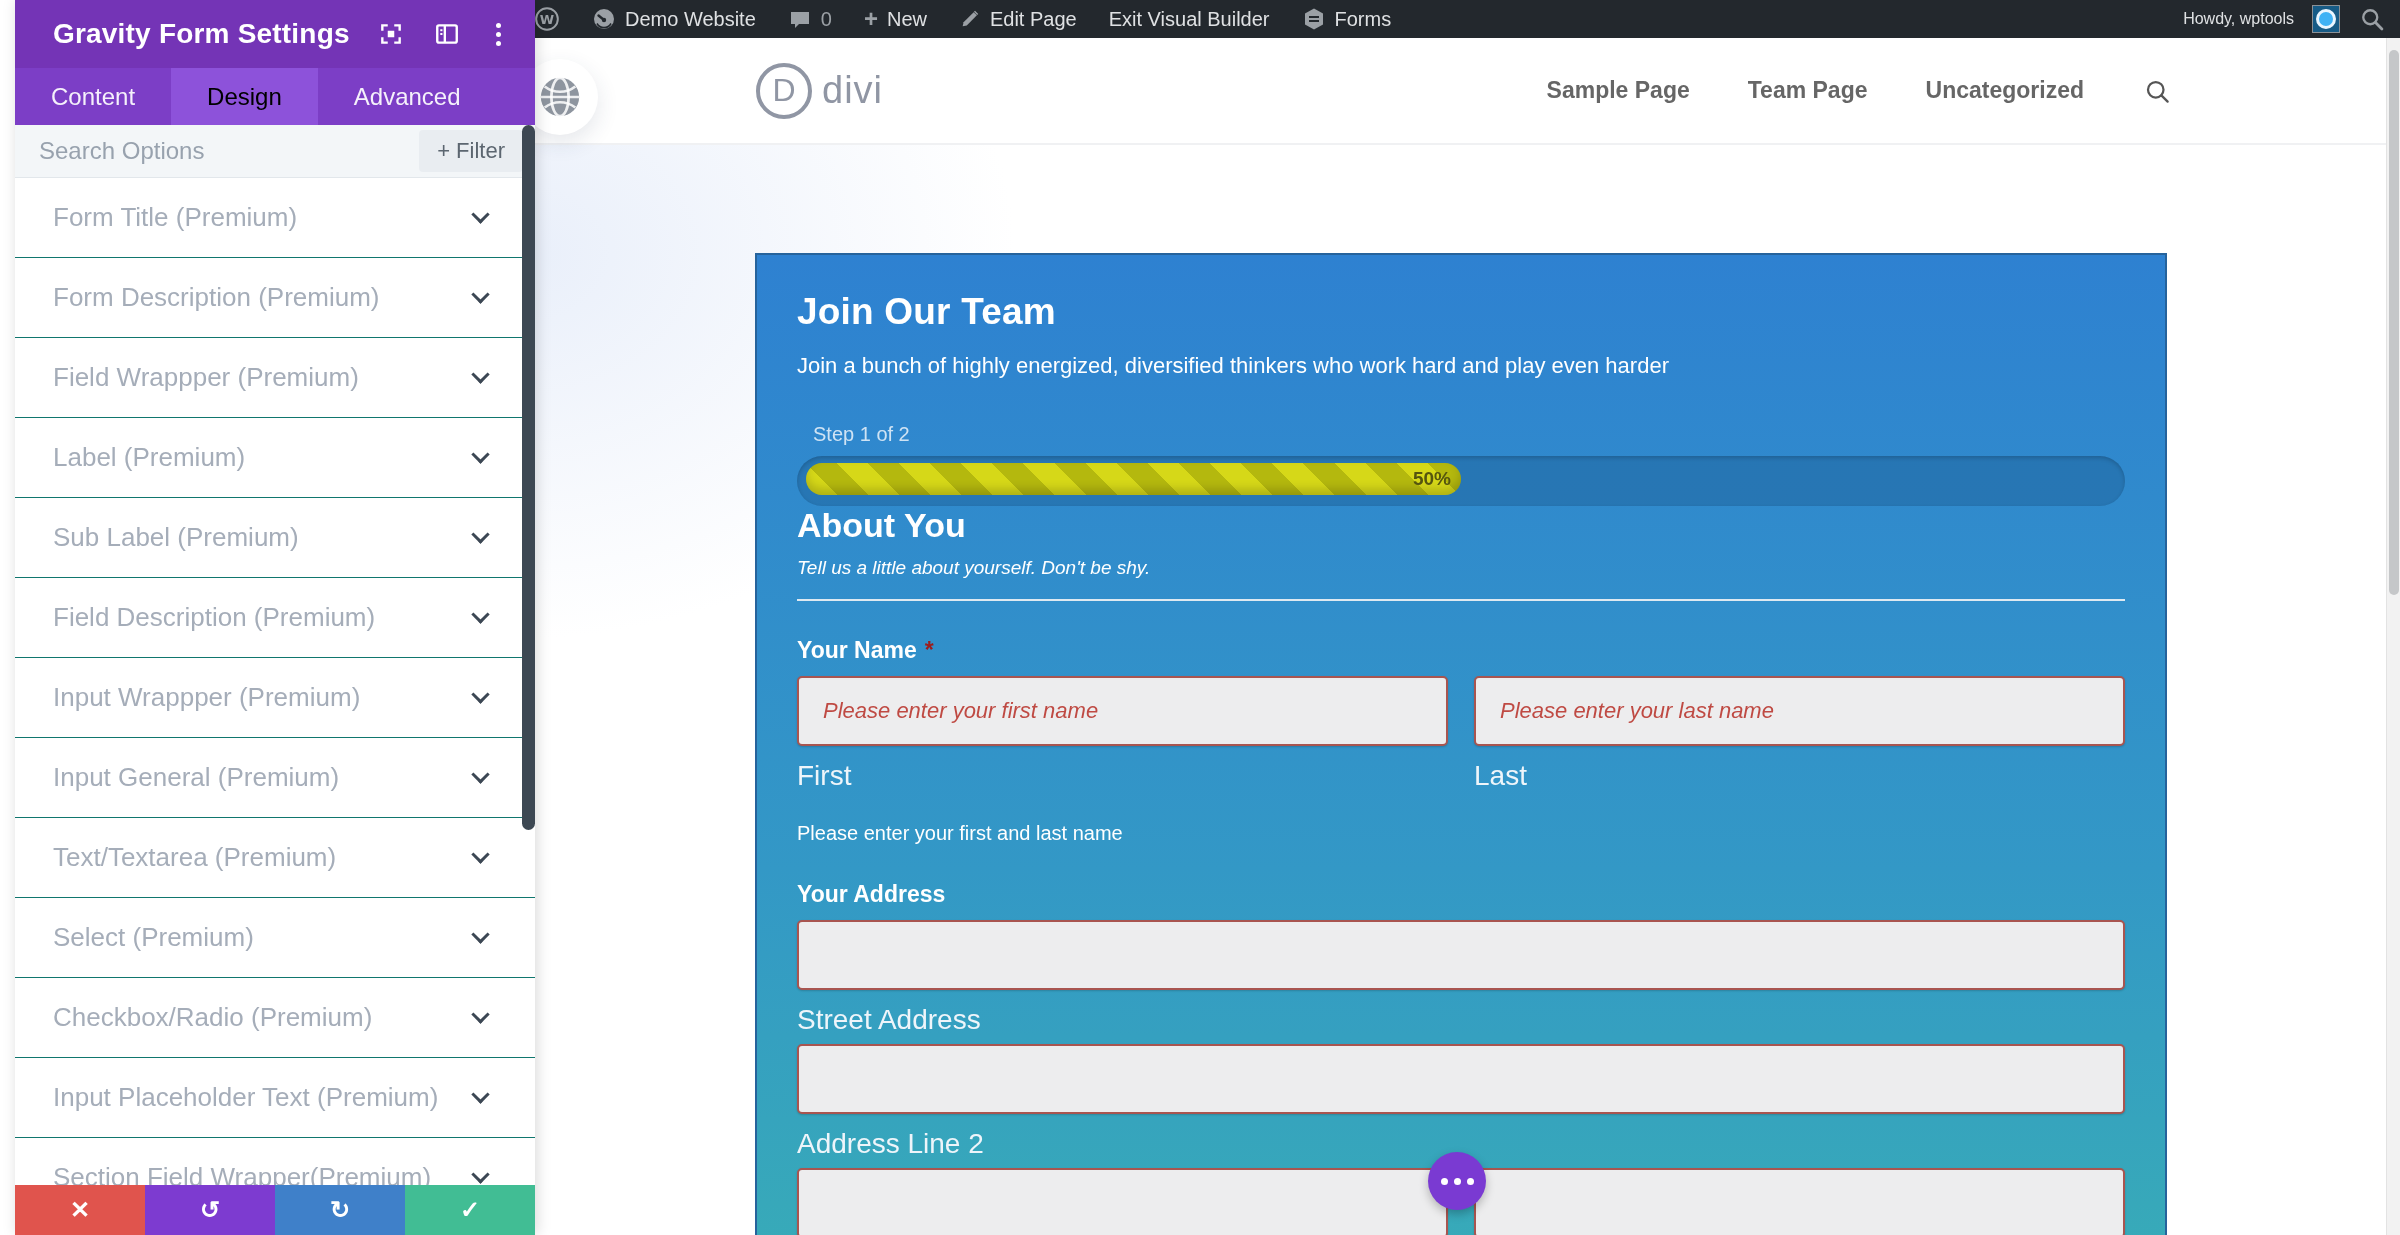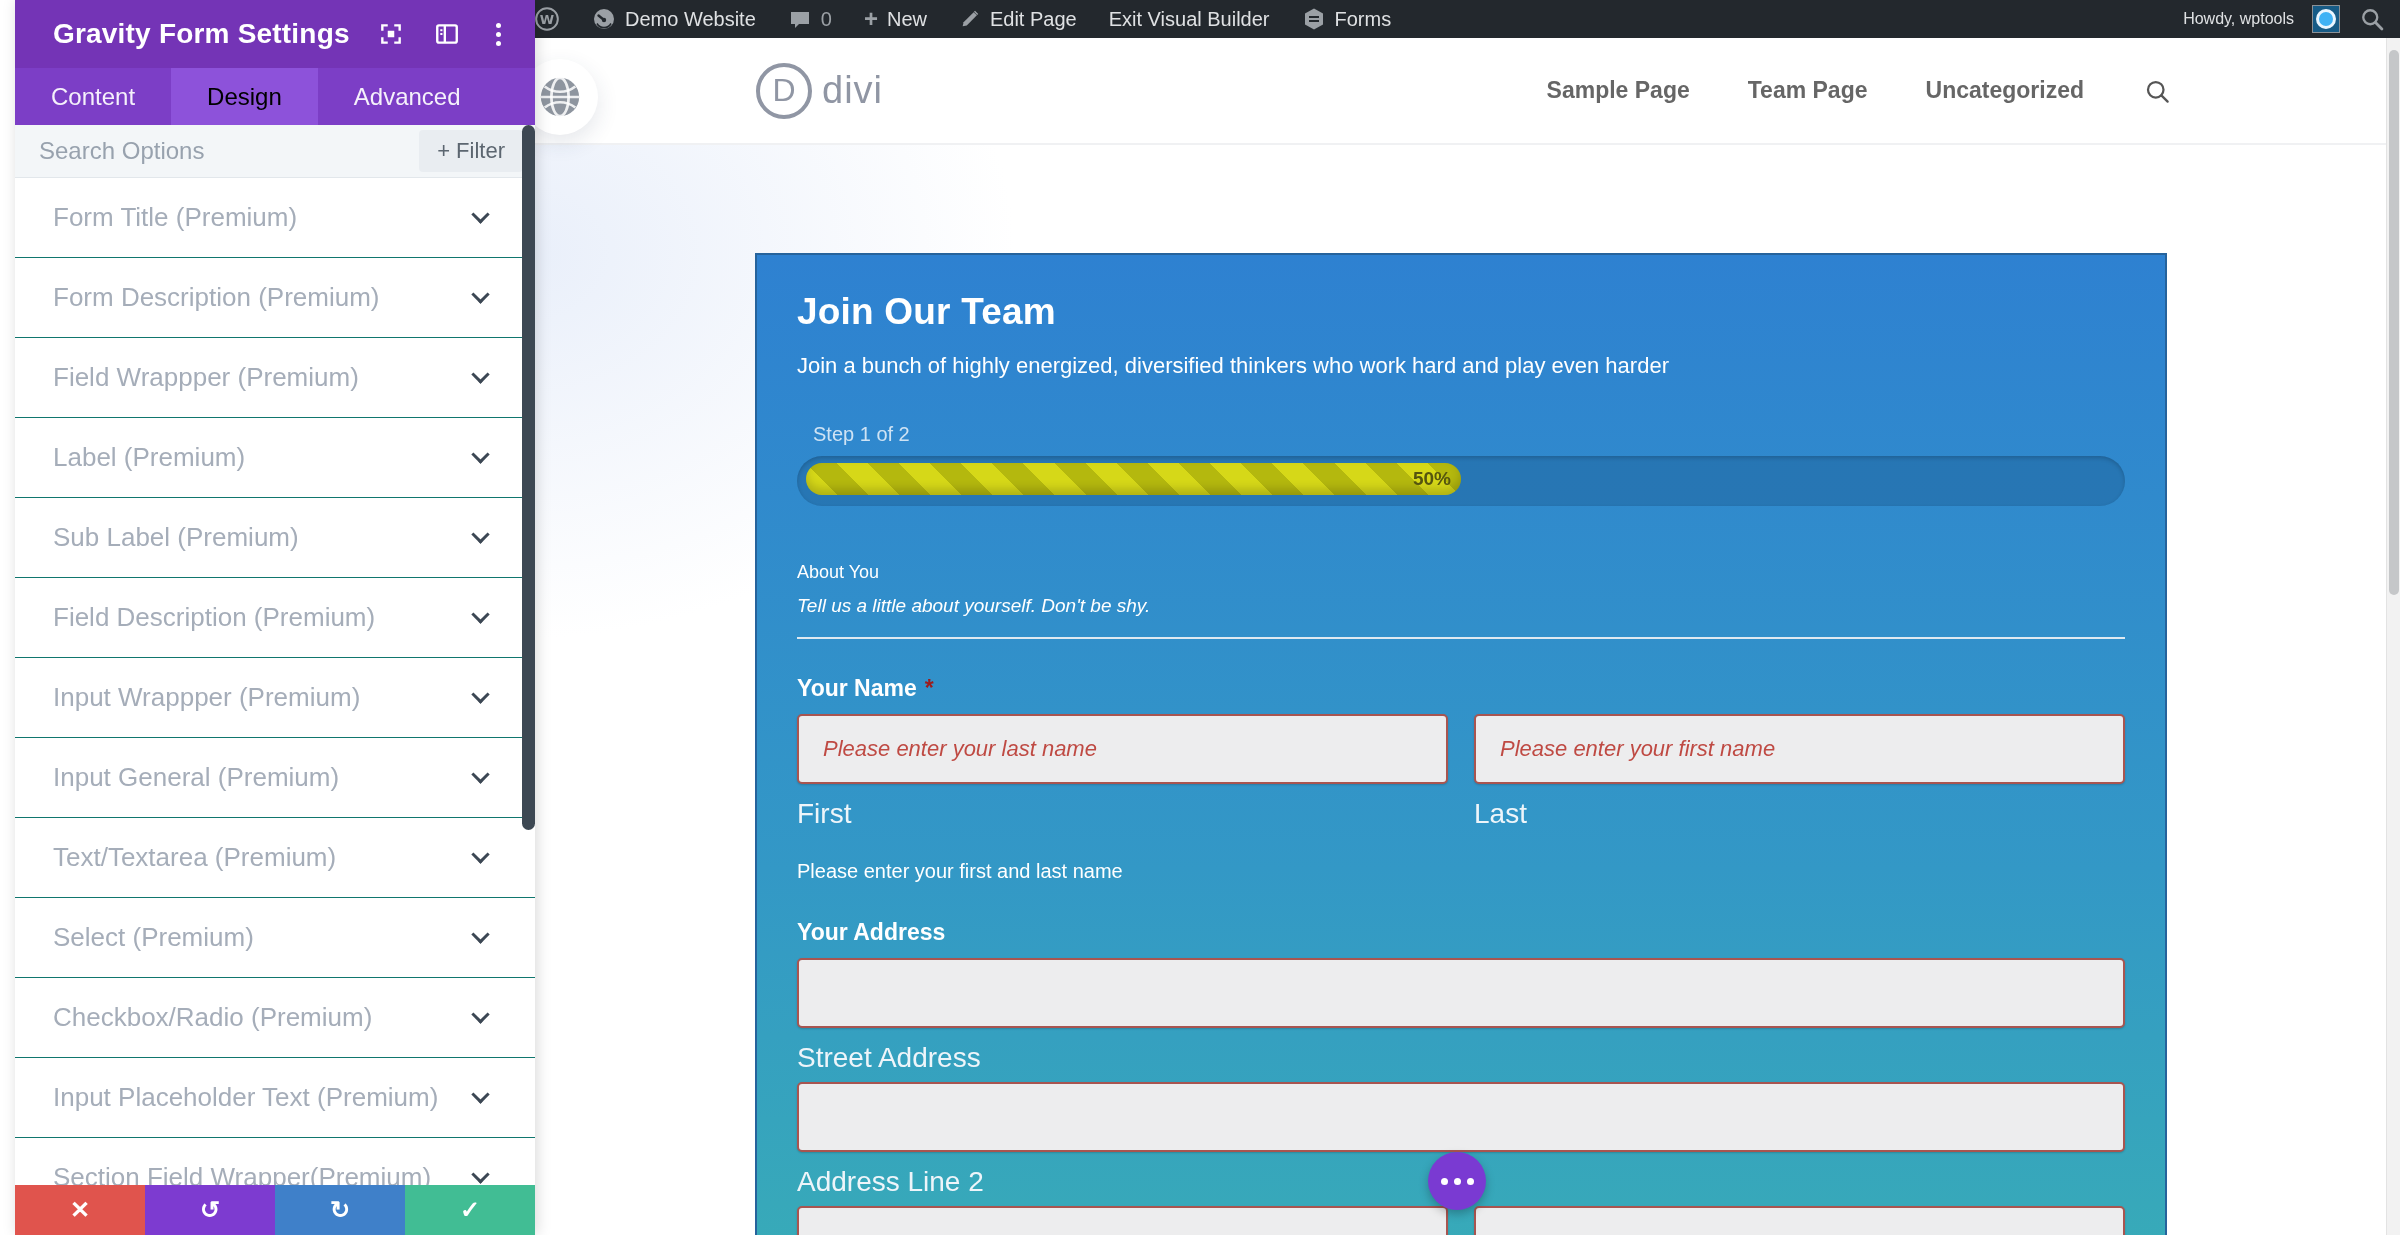--- a/index.html
+++ b/index.html
@@ -37,21 +37,21 @@
   .form-title { font-size:37px; font-weight:bold; margin-top:36px; letter-spacing:.2px; }
   .form-desc { font-size:22px; margin-top:20px; font-weight:300; }
   .step-label { font-size:20px; margin-top:44px; margin-left:16px; color:#cfe3f4; }
   .progress-track { margin-top:10px; height:50px; border-radius:25px; background:rgba(10,50,90,.22);
     box-shadow:inset 0 2px 4px rgba(0,0,0,.18); padding:7px 9px; }
   .progress-fill { position:relative; height:32px; border-radius:18px; width:50%;
     background:repeating-linear-gradient(45deg,#d6d818 0 22px,#b4b80e 22px 44px);
     box-shadow:inset 0 -6px 10px rgba(0,0,0,.18); }
   .progress-pct { position:absolute; right:10px; top:50%; transform:translateY(-50%);
     font-size:19px; font-weight:bold; color:#55550f; }
-  .section-title { font-size:18px; font-weight:normal; margin-top:56px; }
+  .section-title { font-size:34px; font-weight:bold; }
   .section-desc { font-size:19px; font-style:italic; margin-top:12px; font-weight:300; }
   .divider { height:2px; background:#e8eef2; opacity:.95; margin-top:20px; }
   .field-label { font-size:23px; font-weight:bold; margin-top:36px; }
   .req { color:#9c1c1c; margin-left:8px; font-weight:bold; }
   .two-col { display:flex; gap:26px; margin-top:12px; }
   .two-col > * { flex:1; }
   .gf-input { height:70px; width:100%; background:#ededee; border:2px solid #a85550; border-radius:5px;
     font-size:22px; padding:0 24px; color:#333; box-shadow:0 1px 2px rgba(0,0,0,.18); outline:none; }
   .gf-input::placeholder { color:#bf4a43; font-style:italic; opacity:1; }
   .sublabel-row { display:flex; gap:26px; margin-top:14px; }
@@ -201,22 +201,22 @@
       </div>
 
       <h2 class="section-title">About You</h2>
       <p class="section-desc">Tell us a little about yourself. Don't be shy.</p>
       <div class="divider"></div>
 
       <div class="field-label">
         <span>Your Name</span><span class="req">*</span>
       </div>
       <div class="two-col">
+        <input class="gf-input" type="text" placeholder="Please enter your first name" style="">
         <input class="gf-input" type="text" placeholder="Please enter your last name" style="">
-        <input class="gf-input" type="text" placeholder="Please enter your first name" style="">
       </div>
       <div class="sublabel-row">
         <span class="sublabel">First</span>
         <span class="sublabel">Last</span>
       </div>
       <p class="field-desc">Please enter your first and last name</p>
 
       <div class="field-label">Your Address</div>
       <div class="two-col">
           <input class="gf-input" type="text" style="">

